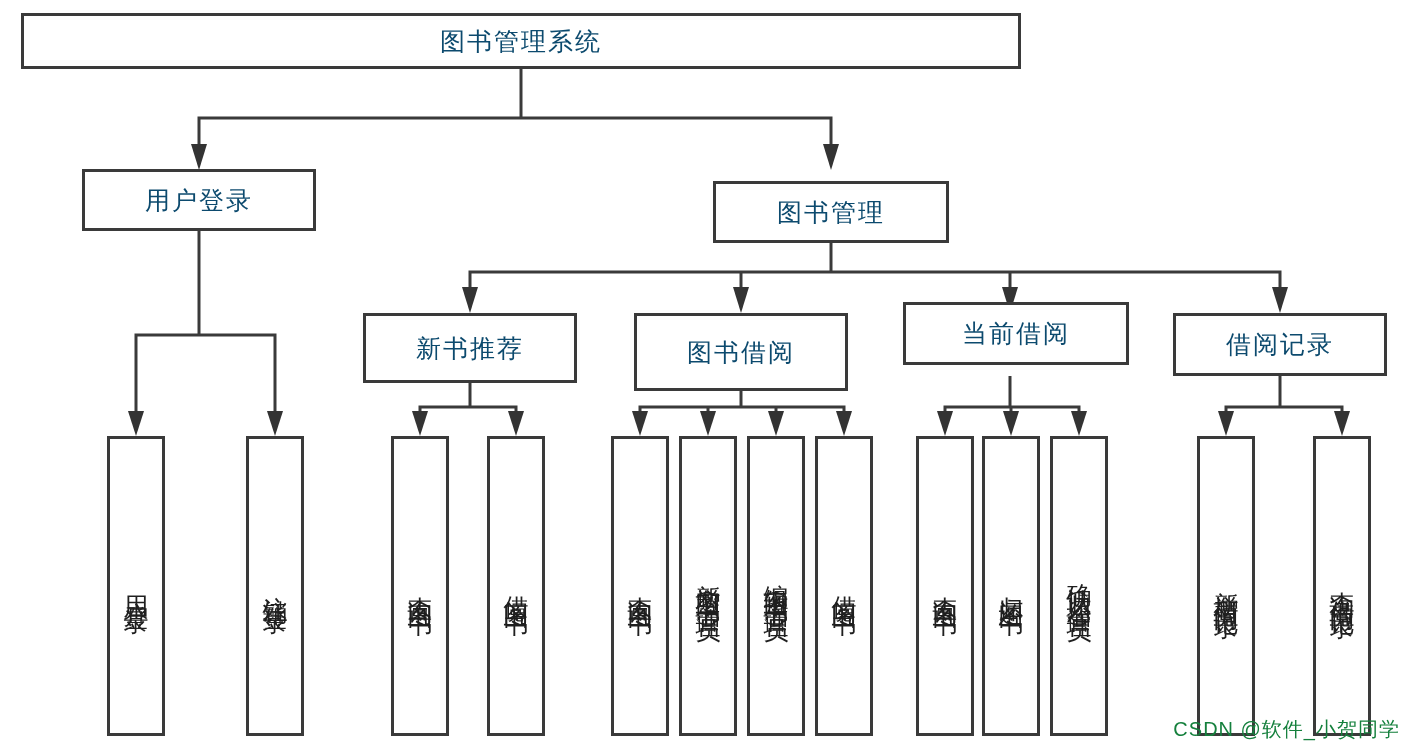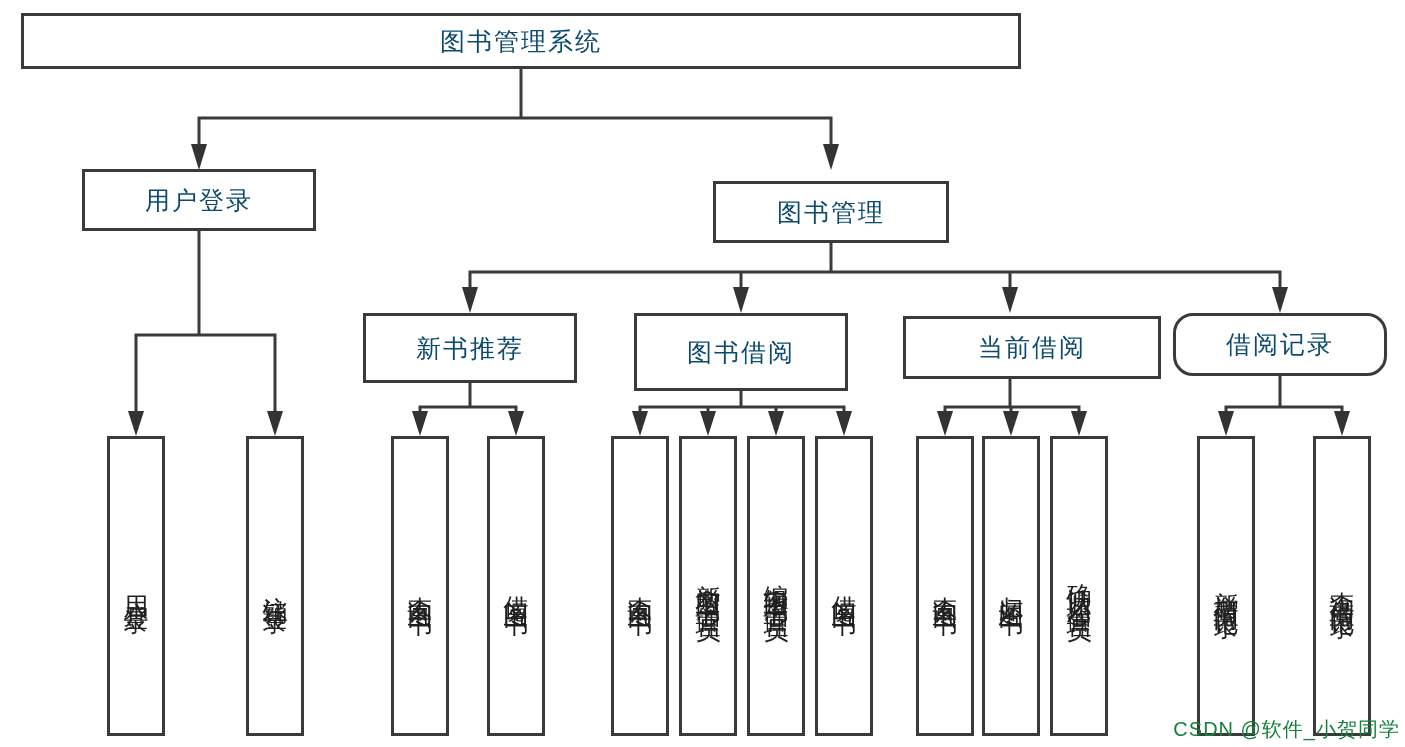--- a/index.html
+++ b/index.html
@@ -128,24 +128,24 @@
   <div class="node" style="left:713px; top:169px; width:236px; height:62px;margin-top:12px;">
     <span class="h-label">图书管理</span>
   </div>
 
   <div class="node" style="left:363px; top:313px; width:214px; height:70px;">
     <span class="h-label">新书推荐</span>
   </div>
   <div class="node" style="left:634px; top:313px; width:214px; height:78px;">
     <span class="h-label">图书借阅</span>
   </div>
-  <div class="node" style="left:903px; top:316px; width:258px; height:63px;">
+  <div class="node" style="left:903px; top:302px; width:226px; height:63px;">
     <span class="h-label">当前借阅</span>
   </div>
-  <div class="node" style="left:1173px; top:313px; width:214px; height:63px;border-radius:20px;">
+  <div class="node" style="left:1173px; top:313px; width:214px; height:63px;">
     <span class="h-label">借阅记录</span>
   </div>
 
   <div class="node" style="left:107px; top:436px; width:58px; height:300px;">
     <span class="v-label">用户登录</span>
   </div>
   <div class="node" style="left:246px; top:436px; width:58px; height:300px;">
     <span class="v-label">注销登录</span>
   </div>
 

